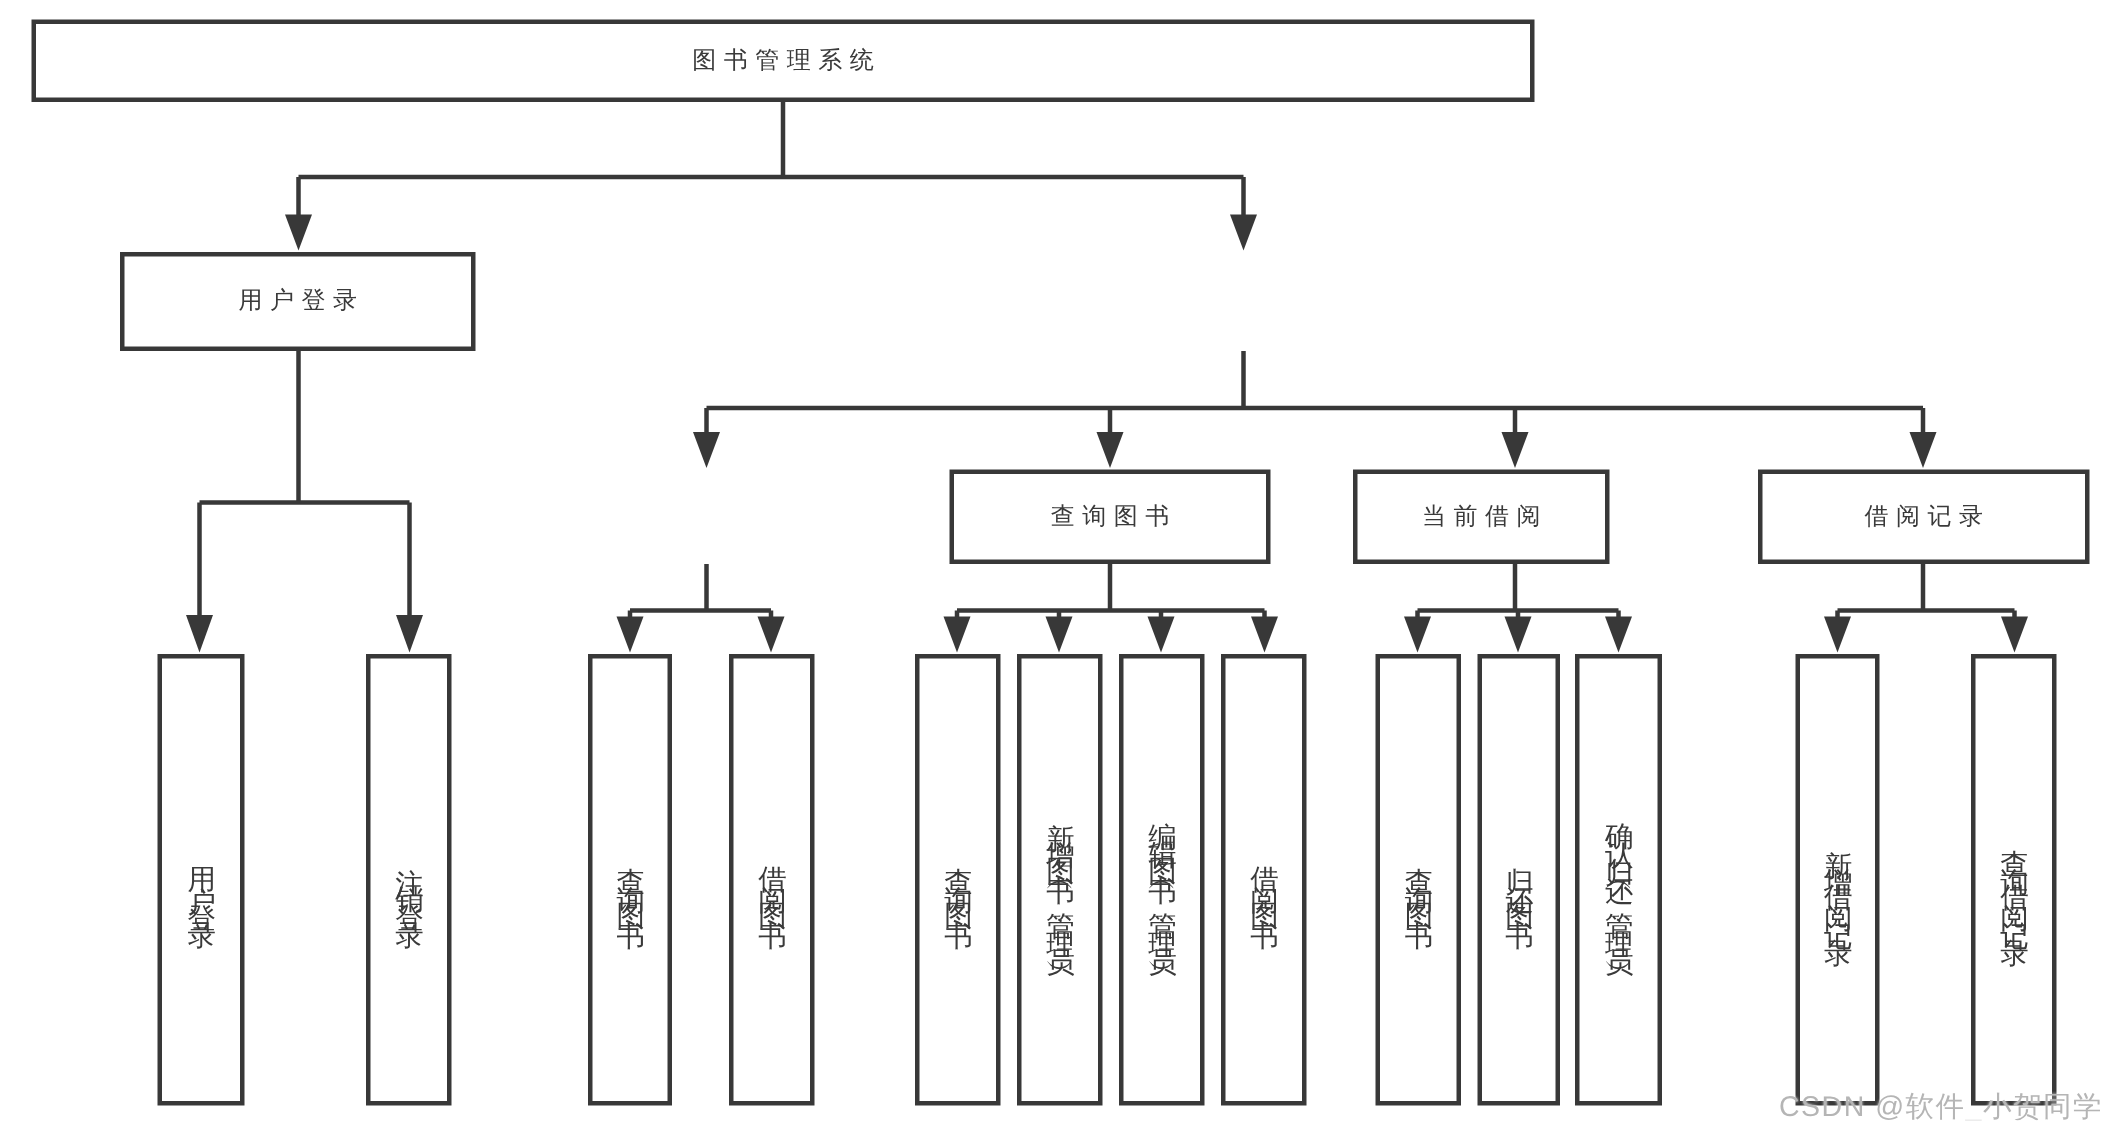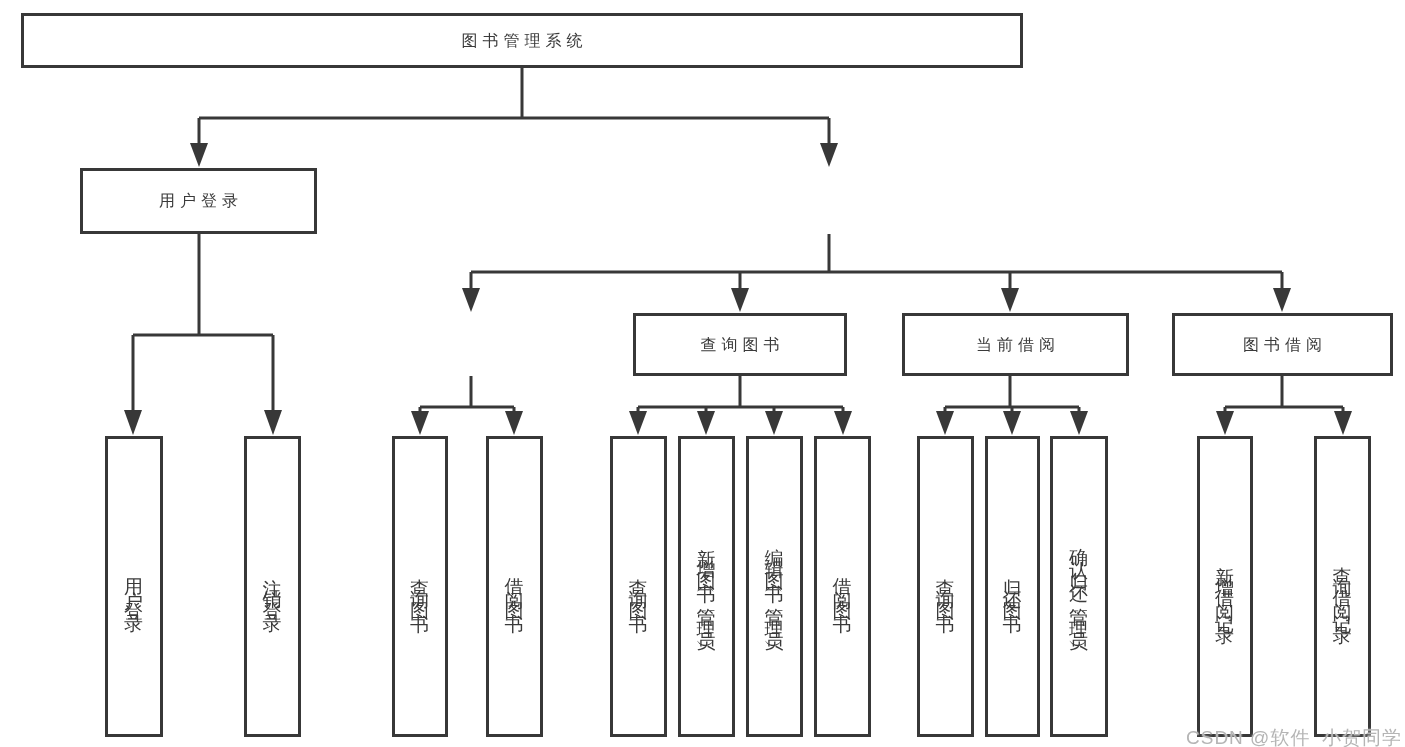--- a/index.html
+++ b/index.html
@@ -105,25 +105,25 @@
     <span class="h-label">图书管理系统</span>
   </div>
 
   <div class="node" style="left:80px;top:168px;width:237px;height:66px">
     <span class="h-label">用户登录</span>
   </div>
 
   <div class="node" style="left:633px;top:313px;width:214px;height:63px">
     <span class="h-label">查询图书</span>
   </div>
-  <div class="node" style="left:902px;top:313px;width:227px;height:63px">
+  <div class="node" style="left:902px;top:313px;width:171px;height:63px">
     <span class="h-label">当前借阅</span>
   </div>
   <div class="node" style="left:1172px;top:313px;width:221px;height:63px">
-    <span class="h-label">图书借阅</span>
+    <span class="h-label">借阅记录</span>
   </div>
 
   <div class="node" style="left:105px;top:436px;width:58px;height:301px">
     <span class="v-label">用户登录</span>
   </div>
   <div class="node" style="left:244px;top:436px;width:57px;height:301px">
     <span class="v-label">注销登录</span>
   </div>
 
   <div class="node" style="left:392px;top:436px;width:56px;height:301px">

